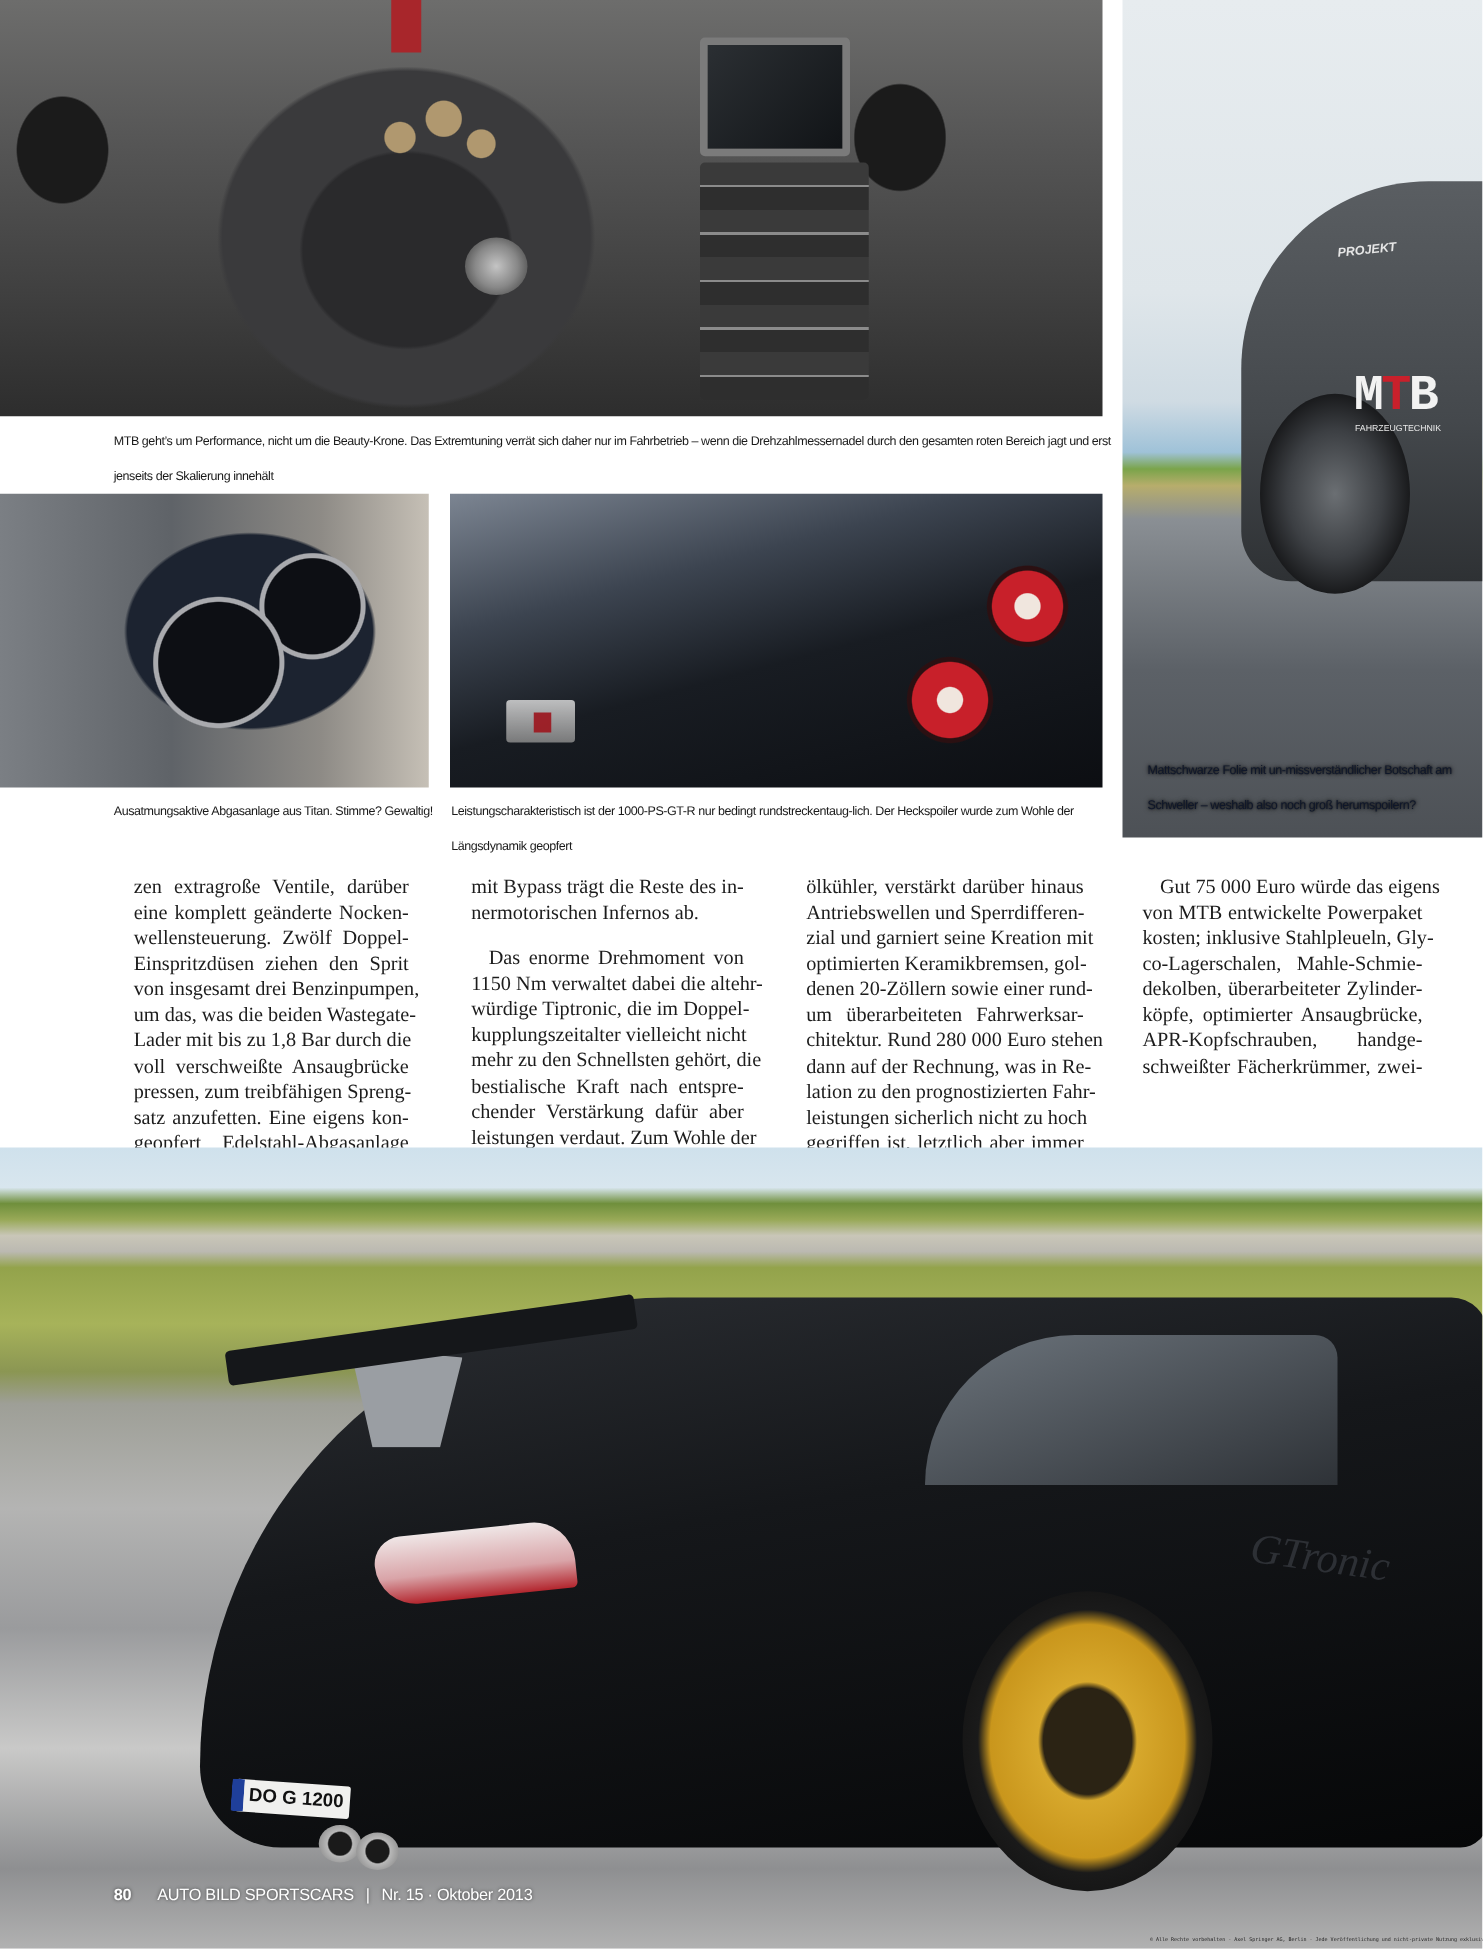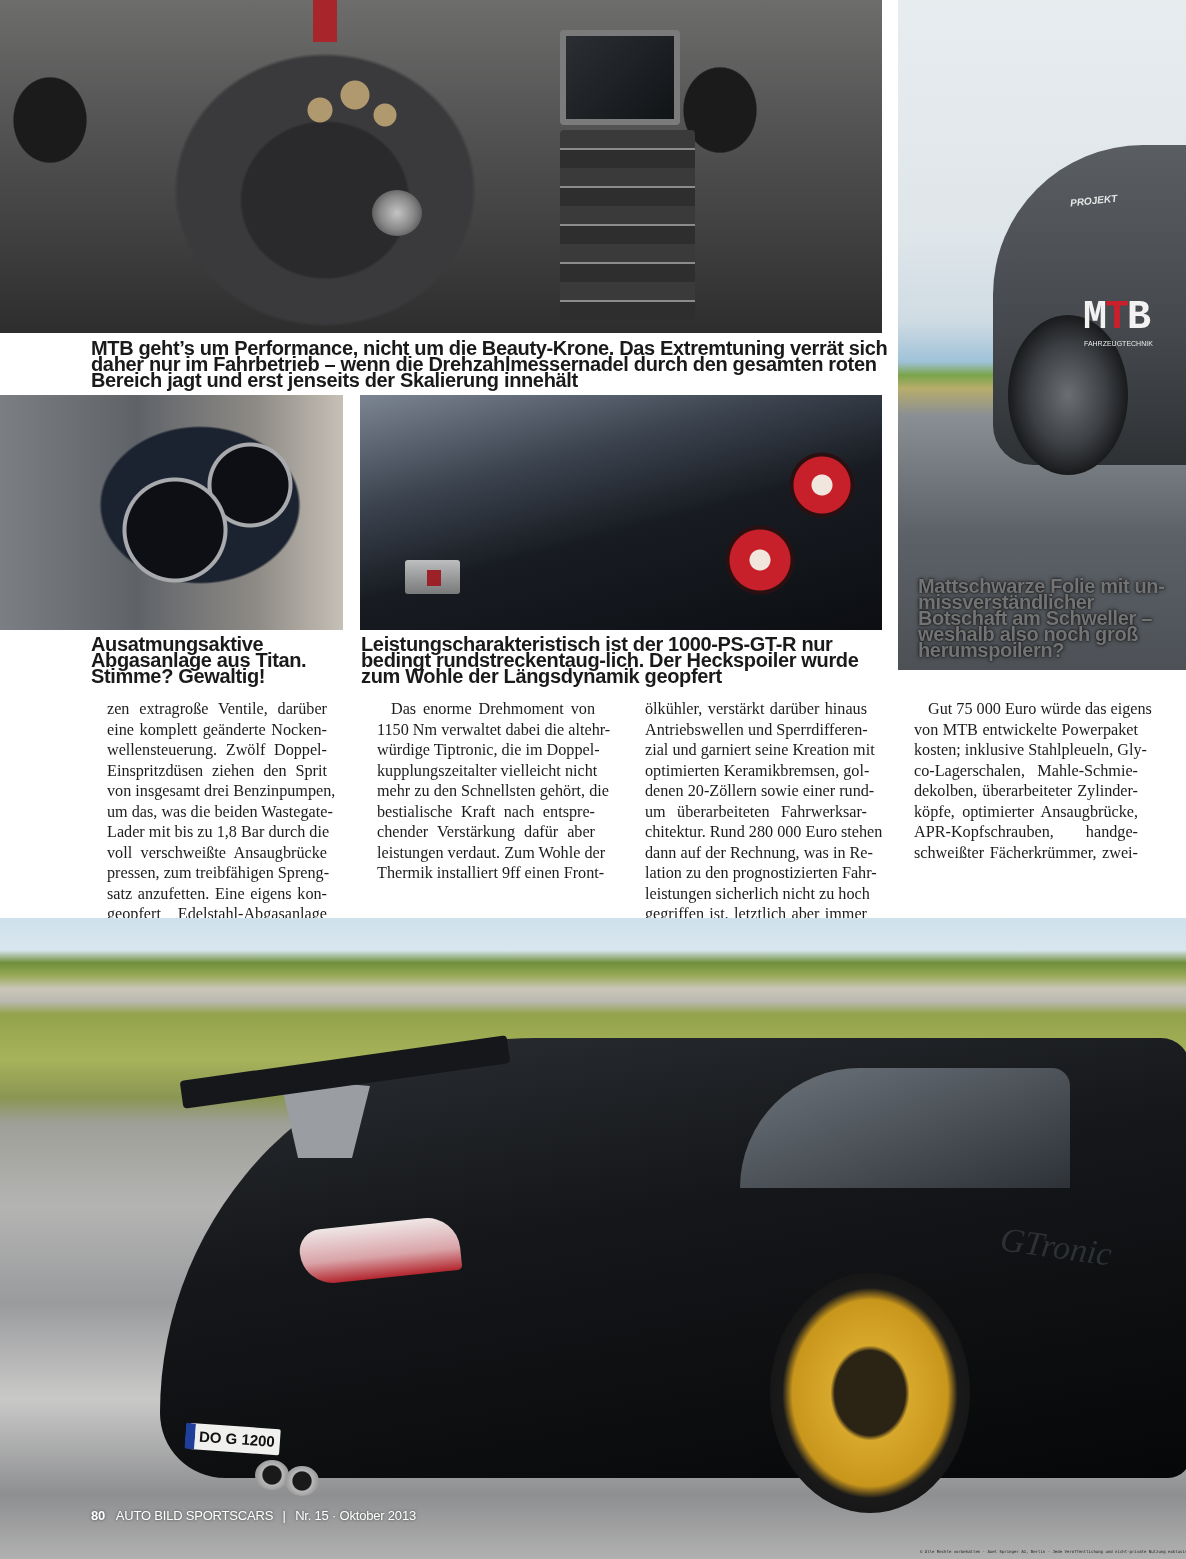--- a/index.html
+++ b/index.html
@@ -141,28 +141,28 @@
     position: absolute; left: 1000px; top: 310px; font-family: "Liberation Serif", serif;
     font-style: italic; font-size: 34px; color: #2d3035; transform: rotate(8deg);
   }
   #photo-porsche .tip {
     position: absolute; width: 34px; height: 30px; border-radius: 50%;
     background: radial-gradient(circle, #1a1a1a 0 40%, #b8b8b8 45%, #7b7b7b 100%);
   }
 
   
   .caption {
-    position: absolute; font-family: "Liberation Sans", sans-serif; font-weight: bold;
-    font-size: 20px; line-height: 16px; color: #1a1a1a; letter-spacing: -0.35px;
+    position: absolute; font-family: "Liberation Sans", sans-serif; font-weight: normal;
+    font-size: 10px; line-height: 28px; color: #1a1a1a; letter-spacing: -0.35px;
   }
   #caption-dashboard { left: 91px; top: 340px; width: 800px; }
   #caption-exhaust { left: 91px; top: 636px; width: 260px; }
   #caption-rear { left: 361px; top: 636px; width: 530px; }
   #caption-side {
-    left: 918px; top: 578px; width: 260px; color: #737373;
+    left: 918px; top: 603px; width: 260px; color: #0f172a;
     text-shadow: 0 0 4px rgba(0,0,0,0.7), 0 0 2px rgba(0,0,0,0.8);
   }
 
   
   .col {
     position: absolute; top: 683px; font-family: "Liberation Serif", serif; font-size: 16.2px;
     line-height: 20.55px; color: #1c1c1c; text-align: justify; hyphens: manual;
   }
   .col p { margin: 16px; }
   #col-1 { left: 91px; width: 252px; }
@@ -171,21 +171,21 @@
   #col-4 { left: 898px; width: 256px; }
   .line { display: block; text-align: justify; text-align-last: justify; white-space: nowrap; }
   .line.last { text-align-last: left; }
 
   
   #folio {
     position: absolute; left: 91px; top: 1508px; font-family: "Liberation Sans", sans-serif;
     font-size: 13px; color: #ffffff; letter-spacing: -0.2px;
     text-shadow: 0 0 3px rgba(0,0,0,0.6);
   }
-  #folio .page-num { font-weight: bold; margin-right: 8px; text-align: right; }
+  #folio .page-num { font-weight: bold; margin-right: 18px; text-align: right; }
   #folio .sep { margin: 0 6px; }
   #copyright {
     position: absolute; left: 920px; top: 1549px; font-family: "DejaVu Sans Mono", monospace;
     font-size: 4px; color: #222; white-space: nowrap;
   }
 </style>
 </head>
 <body>
 
 <div class="photo" id="photo-dashboard" title="Nissan GT-R interior with steering wheel and dashboard">
@@ -225,20 +225,24 @@
     <span class="line">Lader mit bis zu 1,8 Bar durch die</span>
     <span class="line">voll verschweißte Ansaugbrücke</span>
     <span class="line">pressen, zum treibfähigen Spreng-</span>
     <span class="line">satz anzufetten. Eine eigens kon-</span>
     <span class="line">geopfert Edelstahl-Abgasanlage</span>
   </p>
 </div>
 
 <div class="col" id="col-2">
   <p>
+    <span class="line">mit Bypass trägt die Reste des in-</span>
+    <span class="line last">nermotorischen Infernos ab.</span>
+  </p>
+  <p>
     <span class="line" style="padding-left:14px">Das enorme Drehmoment von</span>
     <span class="line">1150 Nm verwaltet dabei die altehr-</span>
     <span class="line">würdige Tiptronic, die im Doppel-</span>
     <span class="line">kupplungszeitalter vielleicht nicht</span>
     <span class="line">mehr zu den Schnellsten gehört, die</span>
     <span class="line">bestialische Kraft nach entspre-</span>
     <span class="line">chender Verstärkung dafür aber</span>
     <span class="line">leistungen verdaut. Zum Wohle der</span>
     <span class="line">Thermik installiert 9ff einen Front-</span>
   </p>

